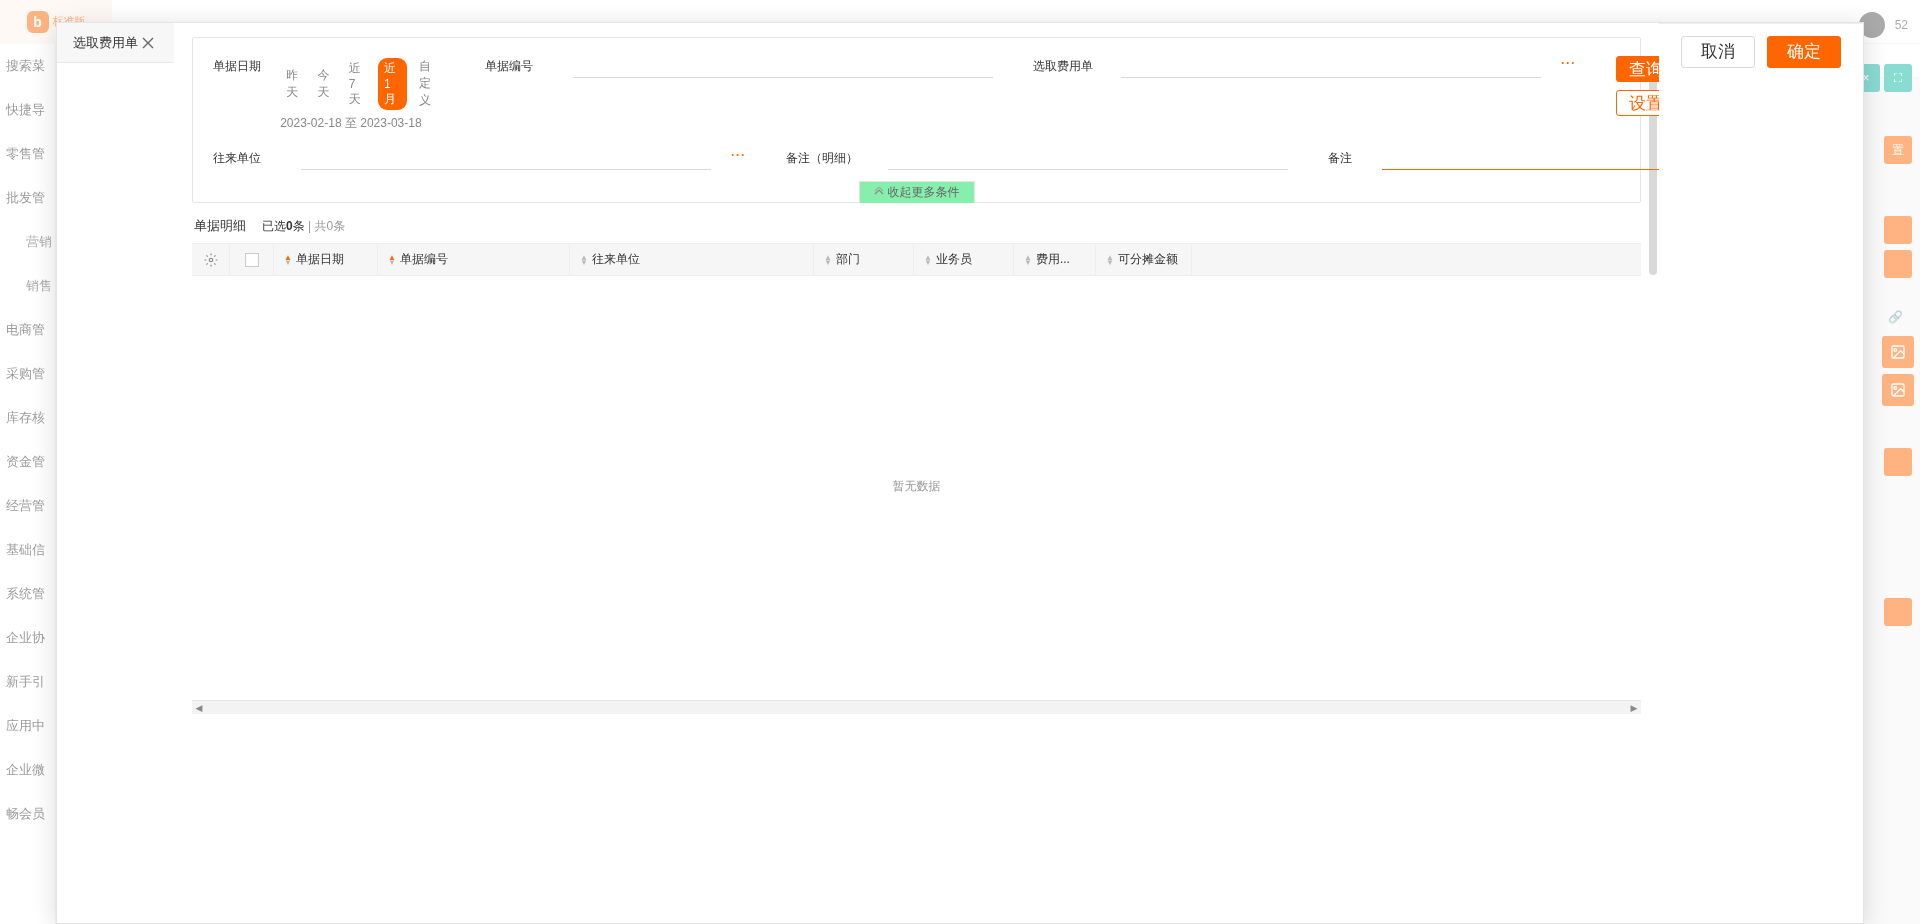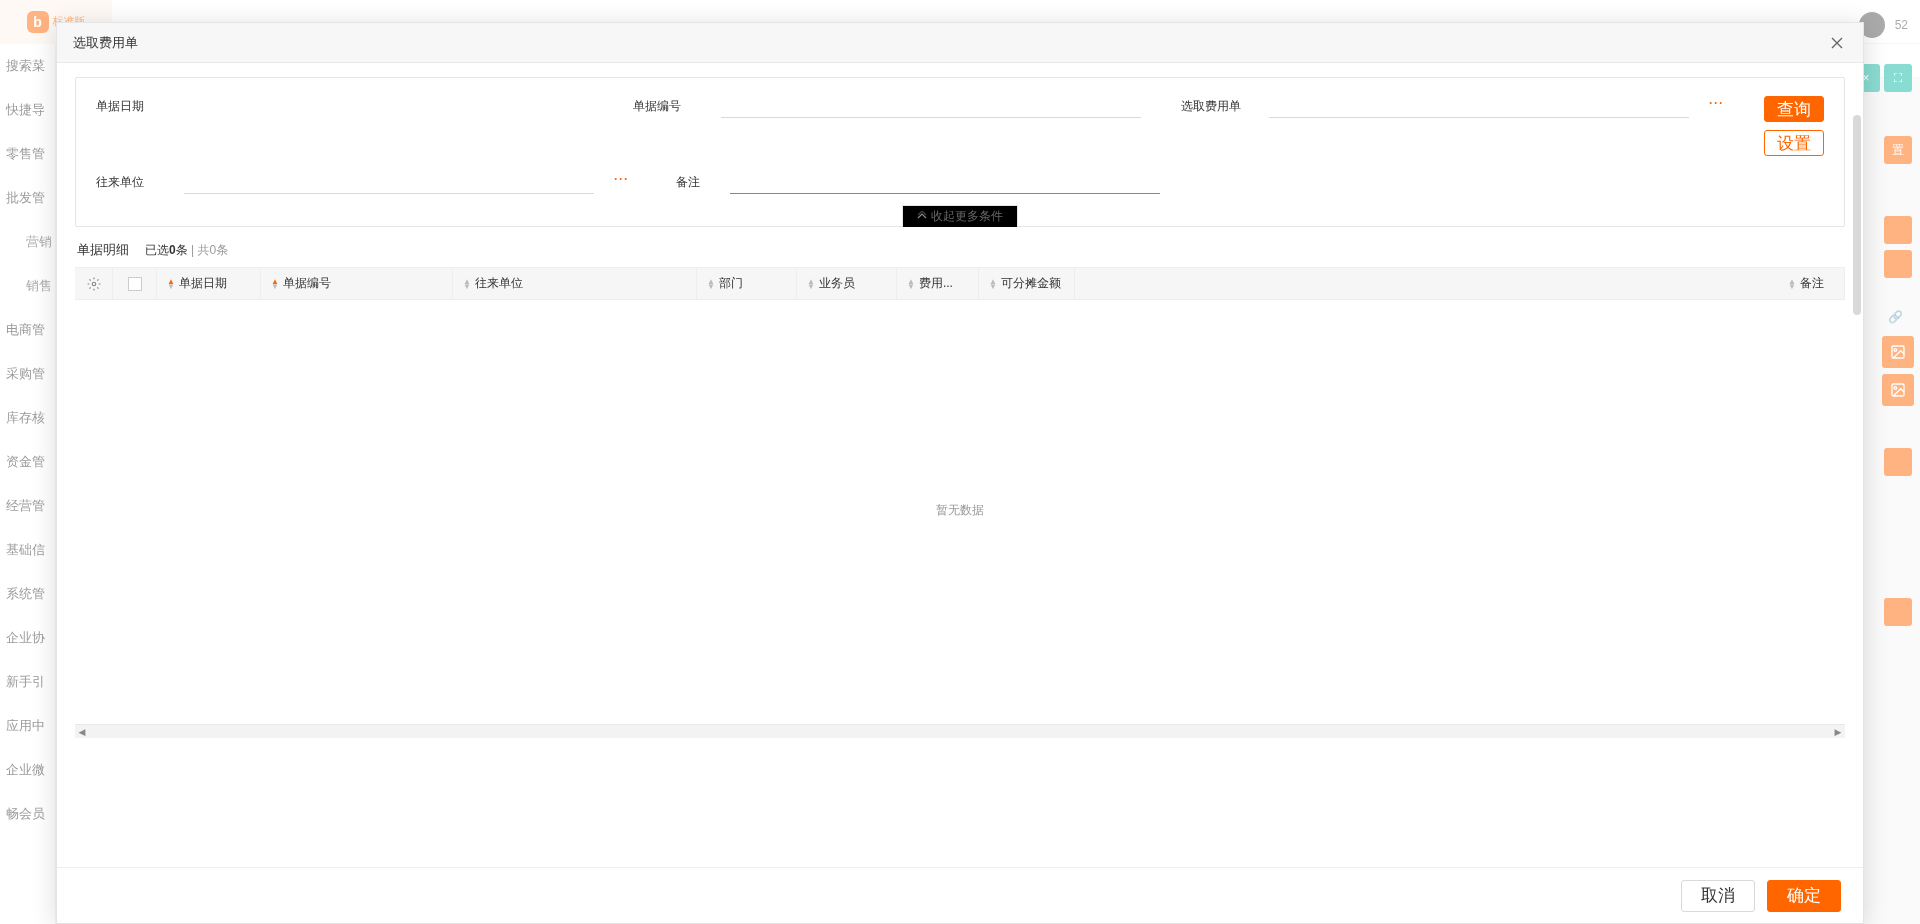--- a/index.html
+++ b/index.html
@@ -71,21 +71,21 @@
 .modal-overlay {
   position: absolute; inset: 0;
   background: rgba(255,255,255,0.5);
   display: flex; align-items: flex-start; justify-content: center;
 }
 .modal {
   position: absolute;
   top: 22px; left: 56px; right: 56px; bottom: 0;
   background: #fff;
   box-shadow: 0 4px 24px rgba(0,0,0,0.15);
-  display: flex; flex-direction: column;
+  display: flex; flex-direction: row;
   border: 1px solid #e5e5e5;
 }
 .modal-header {
   height: 40px; background: #f7f7f7;
   border-bottom: 1px solid #e8e8e8;
   display: flex; align-items: center; justify-content: space-between;
   padding: 0 16px;
 }
 .modal-title { font-size: 13px; color: #333; }
 .modal-close { width: 20px; height: 20px; display:flex;align-items:center;justify-content:center; cursor:pointer; color:#666; }
@@ -123,21 +123,21 @@
 .btn { height: 26px; min-width: 60px; border-radius: 3px; display:flex;align-items:center;justify-content:center; cursor:pointer; font-size:17px; }
 .btn-primary { background: #f60; color:#fff; border:1px solid #f60; }
 .btn-outline { background:#fff; color:#f60; border:1px solid #f60; }
 .btn-default { background:#fff; color:#333; border:1px solid #d9d9d9; }
 
 .dots { color:#f60; font-weight:bold; letter-spacing:1px; cursor:pointer; padding-left:6px; }
 
 .collapse-bar {
   position: absolute; left: 50%; transform: translateX(-50%);
   bottom: -1px;
-  background: #000000; border: 1px solid #e5e5e5; border-bottom: none;
+  background: #86efac; border: 1px solid #e5e5e5; border-bottom: none;
   padding: 2px 14px; font-size: 12px; color: #666; display:flex; align-items:center; gap:4px;
   cursor: pointer;
 }
 
 .tabs-row { display:flex; align-items: baseline; gap: 16px; margin: 14px 0 8px 2px; }
 .tab-active { font-size: 13px; color:#333; font-weight: normal; }
 .selected-info { font-size:12px; }
 .selected-info b { font-weight:bold; }
 .selected-info .muted { color:#999; }
 
@@ -285,20 +285,30 @@
           <div class="thumb"></div>
         </div>
       <div class="modal-body-inner">
 
         <div class="filter-box">
 
           <div class="filter-row">
 
             <div class="filter-item" style="width:540px">
               <span class="filter-label">单据日期</span>
+              <div>
+                <div class="date-tags">
+                  <span class="date-tag">昨天</span>
+                  <span class="date-tag">今天</span>
+                  <span class="date-tag">近7天</span>
+                  <span class="date-tag active">近1月</span>
+                  <span class="date-tag">自定义</span>
+                </div>
+                <div class="date-range">2023-02-18 至 2023-03-18</div>
+              </div>
             </div>
 
             <div class="filter-item" style="width:530px">
               <span class="filter-label">单据编号</span>
               <input class="underline-input inp-md" value="" style="">
             </div>
 
             <div class="filter-item" style="flex:1">
               <span class="filter-label">选取费用单</span>
               <input class="underline-input inp-lg" style="width: 420px;" value="">
@@ -312,20 +322,24 @@
           </div>
 
           <div class="filter-row" style="margin-bottom:26px">
 
             <div class="filter-item" style="width:540px">
               <span class="filter-label">往来单位</span>
               <input class="underline-input" style="width: 410px;" value="">
               <span class="dots">···</span>
             </div>
 
+            <div class="filter-item" style="width:530px">
+              <span class="filter-label" style="width:88px">备注（明细）</span>
+              <input class="underline-input" style="width: 400px;" value="">
+            </div>
 
             <div class="filter-item" style="flex:1">
               <span class="filter-label narrow">备注</span>
               <input class="underline-input orange" style="width: 430px;" value="">
             </div>
             <div style="width:60px"></div>
           </div>
 
           <div class="collapse-bar">
             <span>

